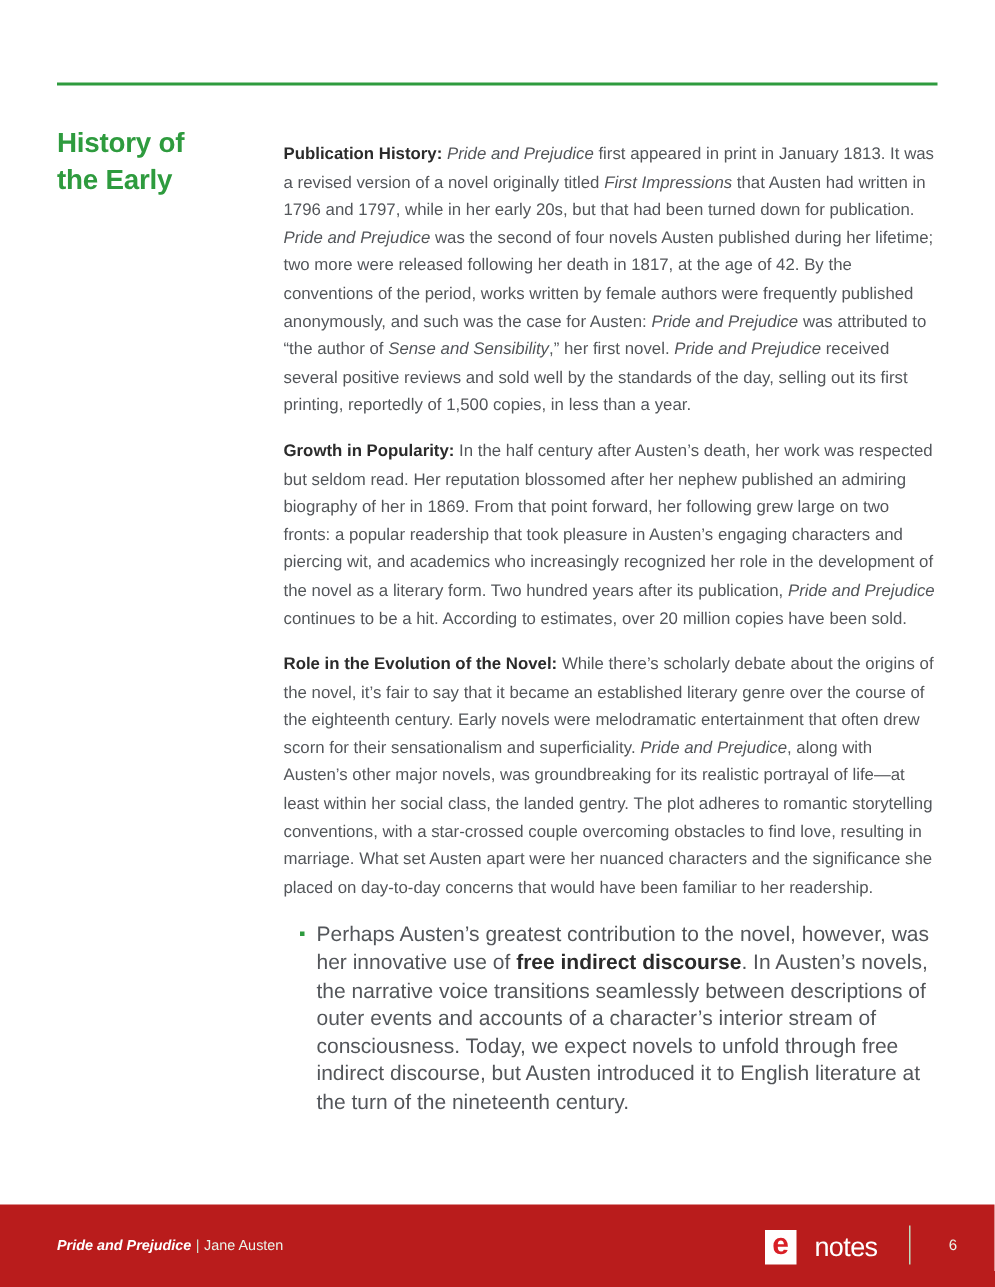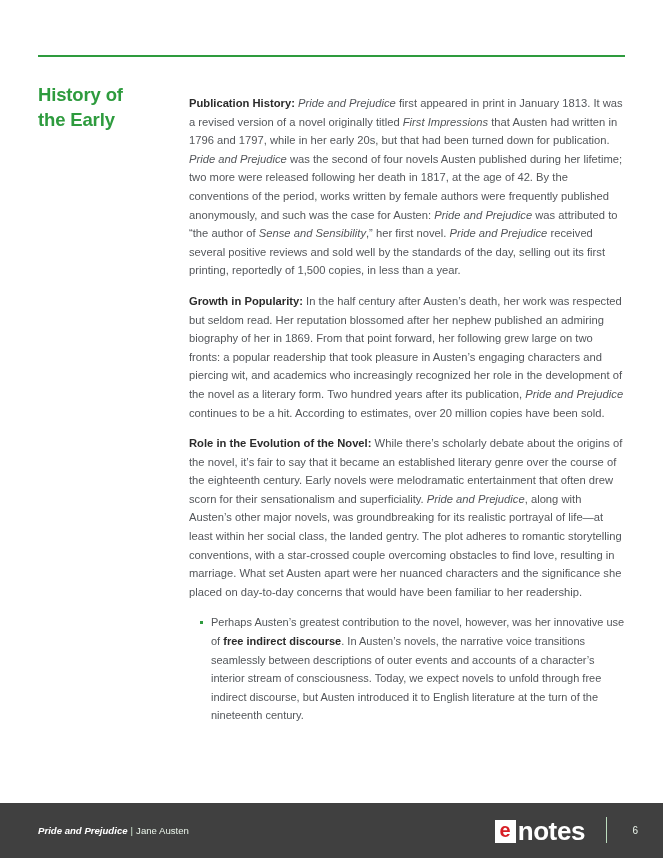--- a/index.html
+++ b/index.html
@@ -83,42 +83,42 @@
   }
 
   ul.bullets {
     margin: 0;
     padding: 0;
     list-style: none;
   }
   ul.bullets li {
     position: relative;
     padding-left: 22px;
-    font-size: 11px;
+    font-size: 14px;
     line-height: 18.6px;
     color: #53565a;
     margin-bottom: 12px;
   }
   ul.bullets li .bullet-mark {
     position: absolute;
     left: 11px;
     top: 7.5px;
     width: 3px;
     height: 3px;
     background: #2e9b3e;
   }
 
   
   .footer {
     position: absolute;
     left: 0;
     top: 803px;
     width: 663px;
     height: 55px;
-    background: #404040;
+    background: #b91c1c;
   }
 
   .footer-left {
     position: absolute;
     left: 38px;
     top: 22px;
     font-size: 9.6px;
     color: #ffffff;
     white-space: nowrap;
   }
@@ -151,24 +151,24 @@
     background: #ffffff;
     color: #d81f26;
     font-size: 20px;
     font-weight: bold;
     line-height: 1;
     padding-bottom: 2px;
     box-sizing: border-box;
   }
   .brand-notes {
     color: #ffffff;
-    font-size: 26px;
-    font-weight: bold;
+    font-size: 18px;
+    font-weight: normal;
     letter-spacing: -0.4px;
-    margin-left: 2px;
+    margin-left: 12px;
     line-height: 1;
   }
 
   .footer-divider {
     position: absolute;
     right: 56px;
     top: 14px;
     width: 1.5px;
     height: 26px;
     background: #bcdcbe;

